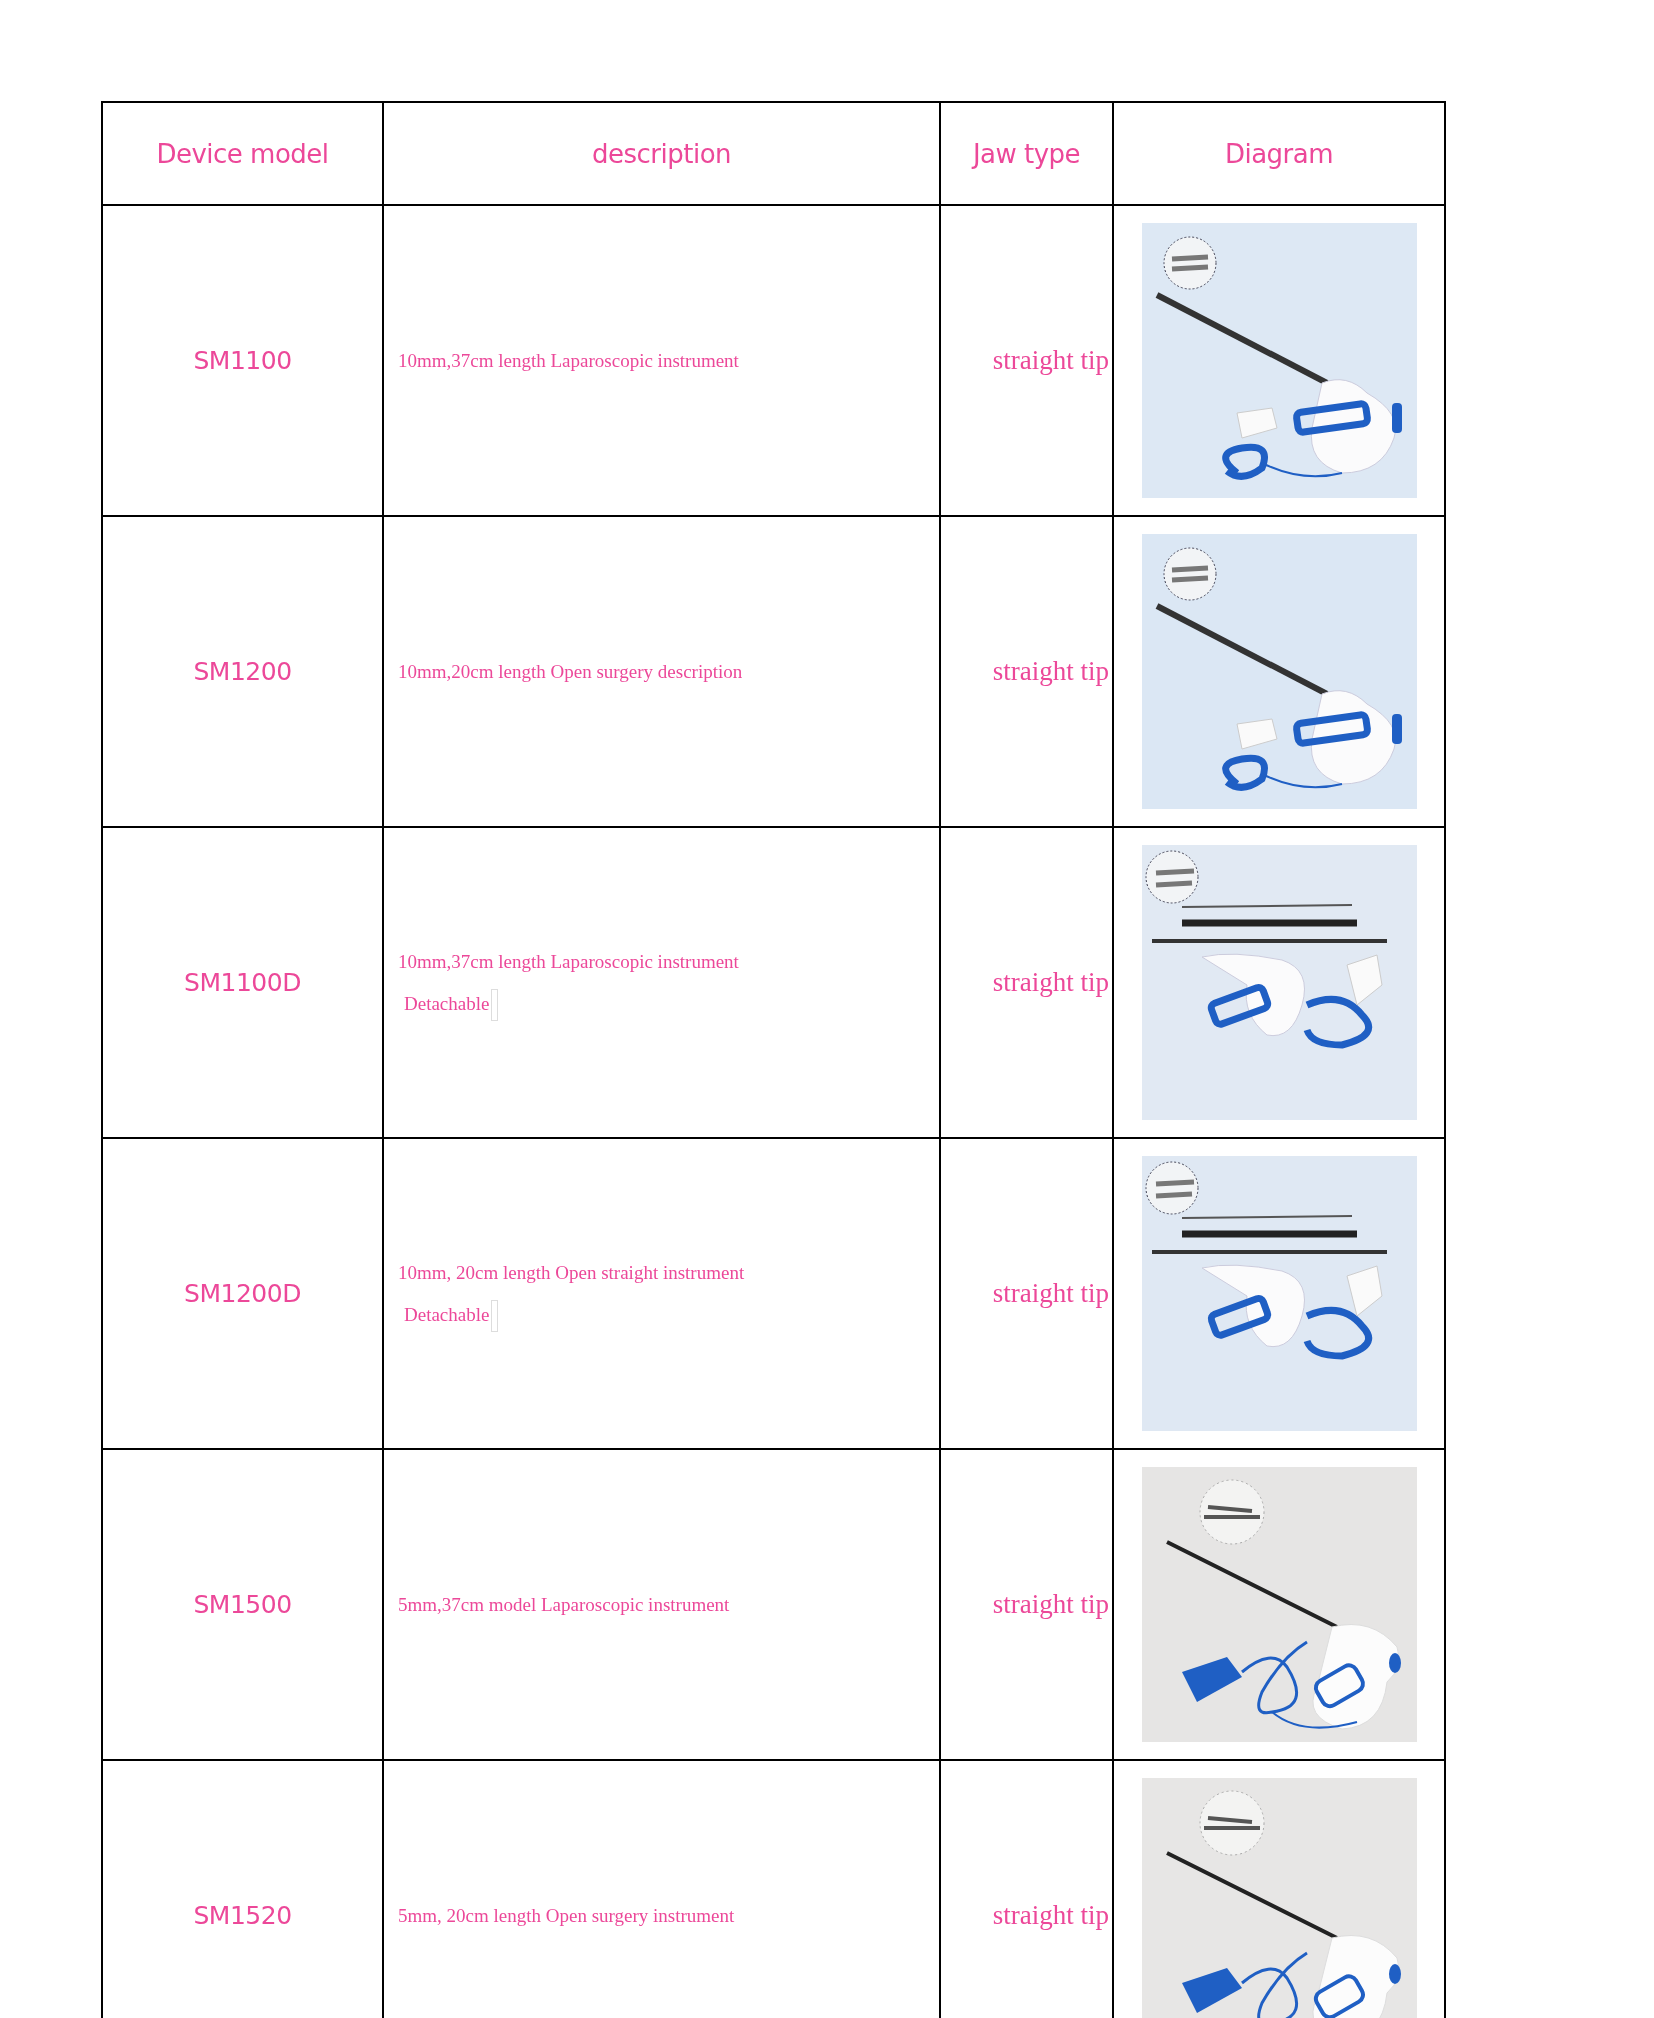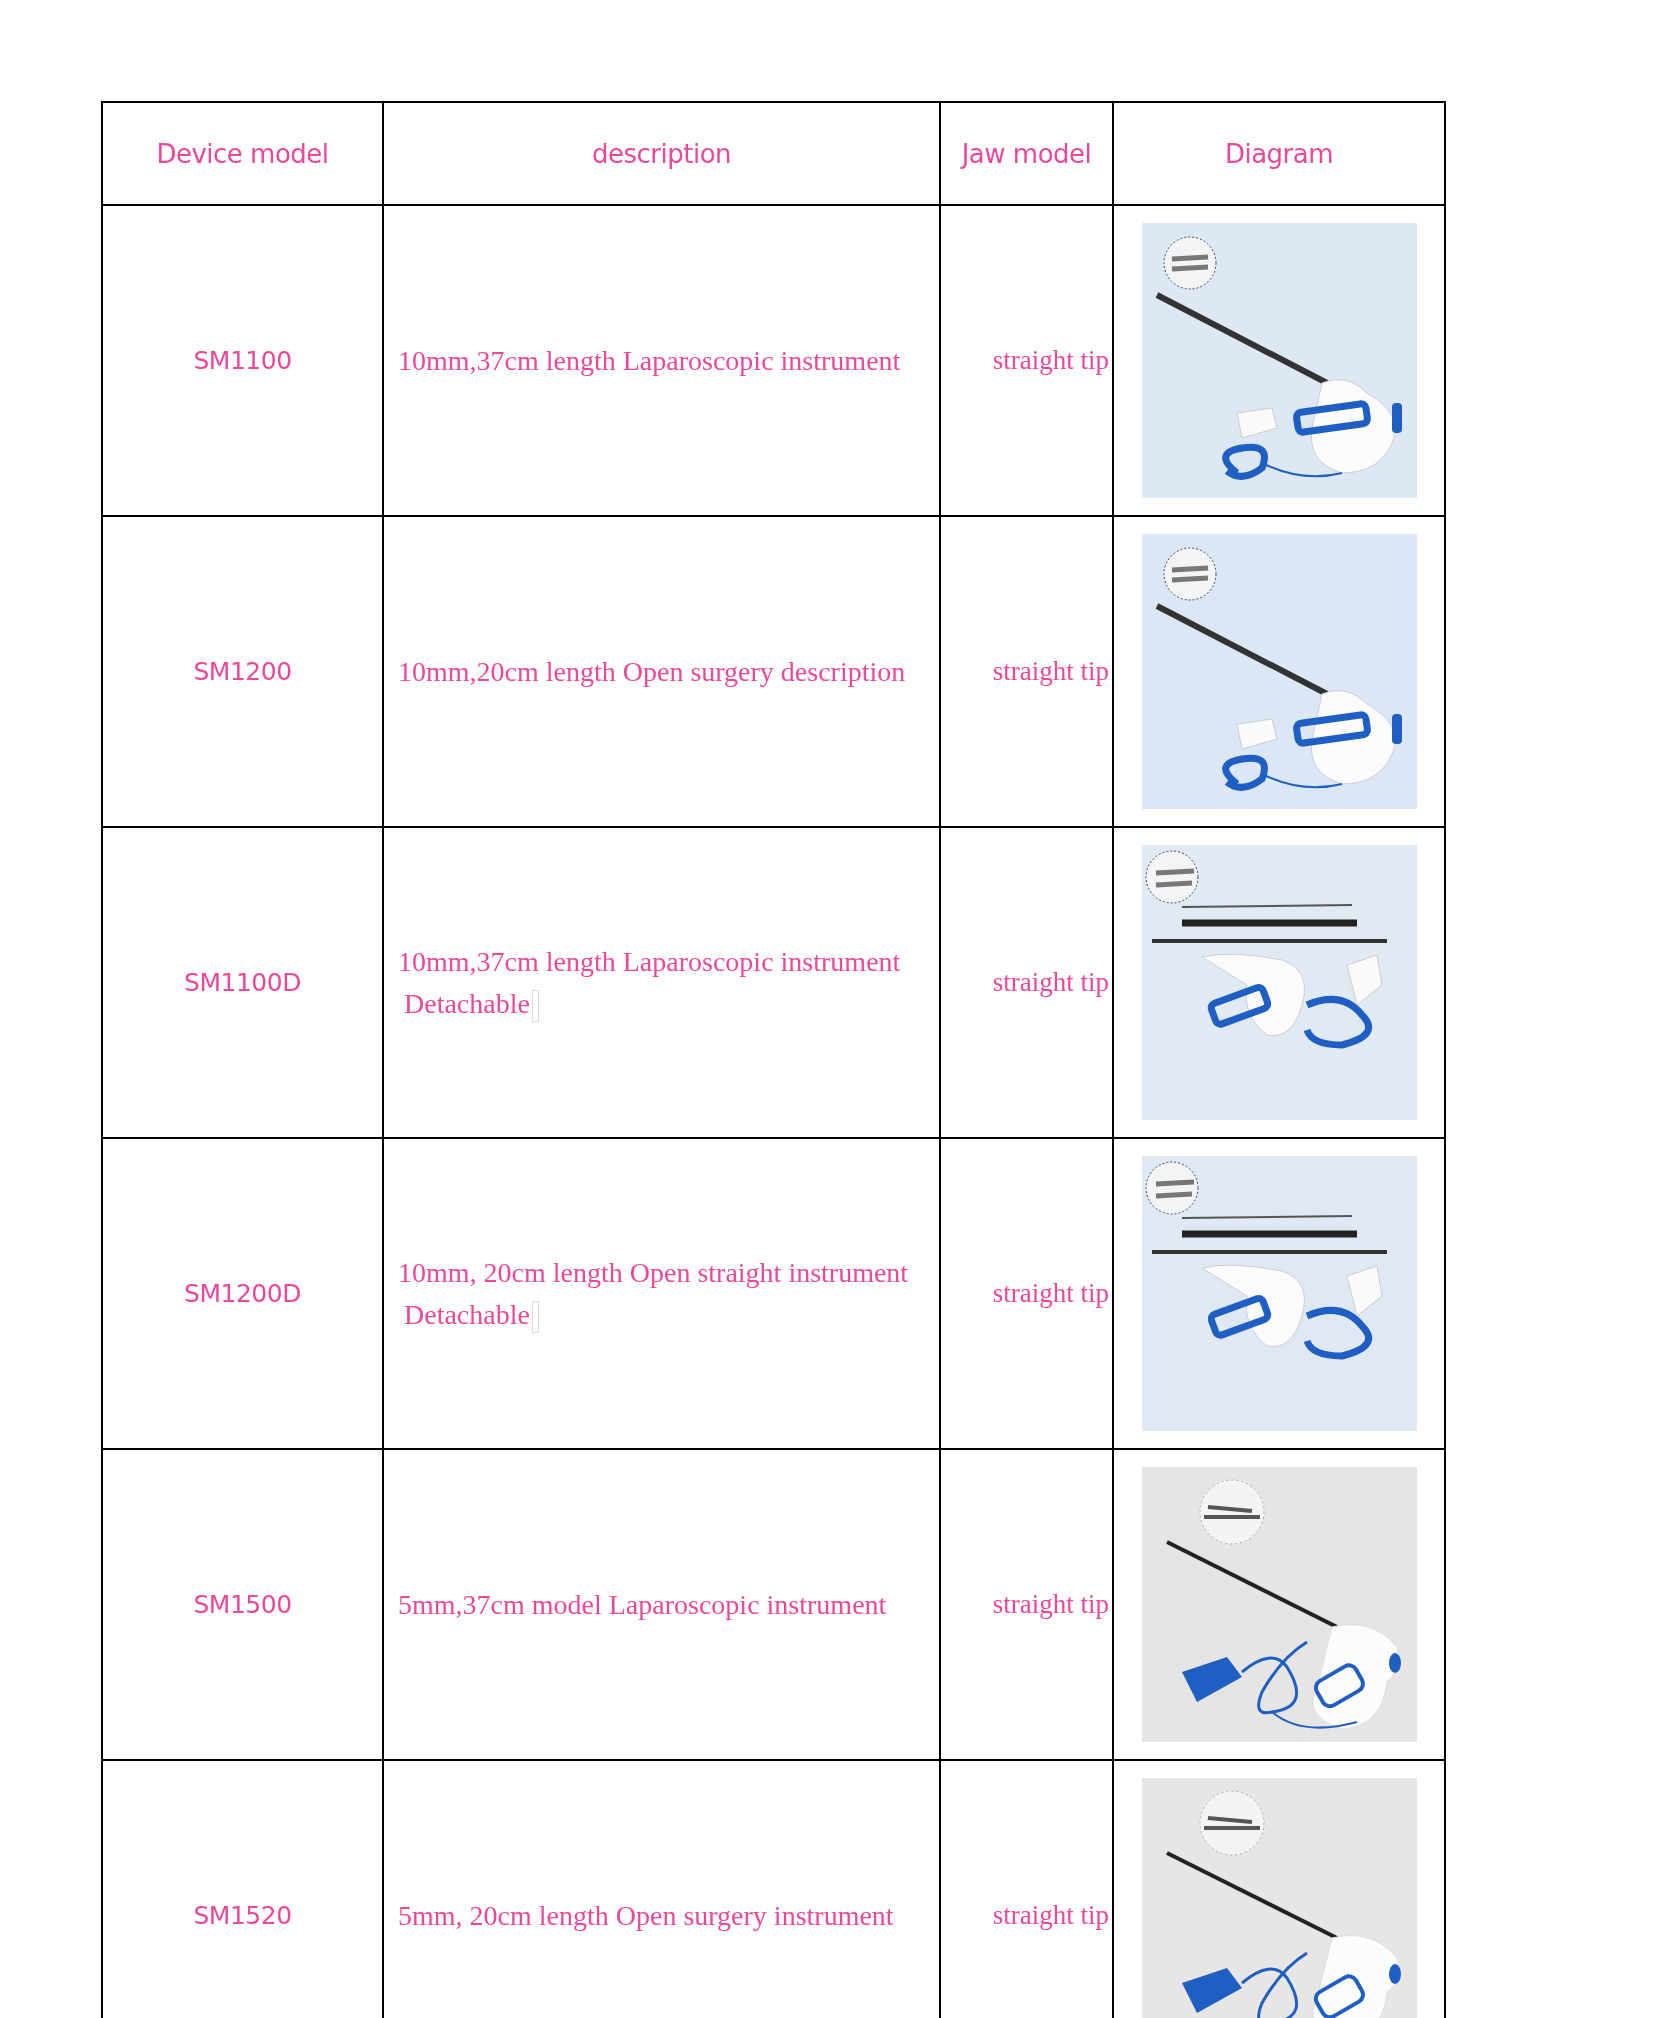--- a/index.html
+++ b/index.html
@@ -9,37 +9,37 @@
     border-collapse: collapse; table-layout: fixed;
   }
   .tbl td, .tbl th {
     border: 2.5px solid #000; padding: 3px; vertical-align: middle;
     color: #ec4899; font-weight: normal;
   }
   .tbl th { height: 95px; font-family: "DejaVu Sans", sans-serif; font-size: 26px; text-align: center; letter-spacing: -0.5px; }
   .tbl td { height: 303px; border-radius: 19px; }
   .c1 { width: 273px; } .c2 { width: 549px; margin-top: 38px; } .c3 { width: 165px; } .c4 { width: 324px; }
   .model { font-family: "DejaVu Sans", sans-serif; font-size: 25px; text-align: center; letter-spacing: -0.5px; }
-  .desc { font-family: "Liberation Serif", serif; font-size: 28px; padding-left: 14px !important; line-height: 42px; margin-left: 40px; }
+  .desc { font-family: "Liberation Serif", serif; font-size: 19px; padding-left: 14px !important; line-height: 42px; margin-left: 40px; }
   .desc .l2 { display: inline-block; padding-left: 6px; }
   .desc .cursor { display: inline-block; width: 5px; height: 30px; border: 1px solid #ddd; vertical-align: middle; margin-left: 2px; }
   .jaw { font-family: "Liberation Serif", serif; font-size: 27px; text-align: right; }
   .diagram-cell { text-align: center; }
   .photo { width: 275px; height: 275px; margin: 0 auto; position: relative; overflow: hidden; }
   .photo svg { width: 100%; height: 100%; display: block; }
 </style>
 </head>
 <body>
 
 <table class="tbl">
   <thead>
     <tr>
       <th class="c1">Device model</th>
       <th class="c2">description</th>
-      <th class="c3">Jaw model</th>
+      <th class="c3">Jaw type</th>
       <th class="c4">Diagram</th>
     </tr>
   </thead>
   <tbody id="tbody">
   <tr>
     <td class="model">SM1100</td>
     <td class="desc"><span>10mm,37cm length Laparoscopic instrument</span></td>
     <td class="jaw">straight tip</td>
     <td class="diagram-cell">
       <div class="photo" style="background: rgb(221, 232, 244);">

